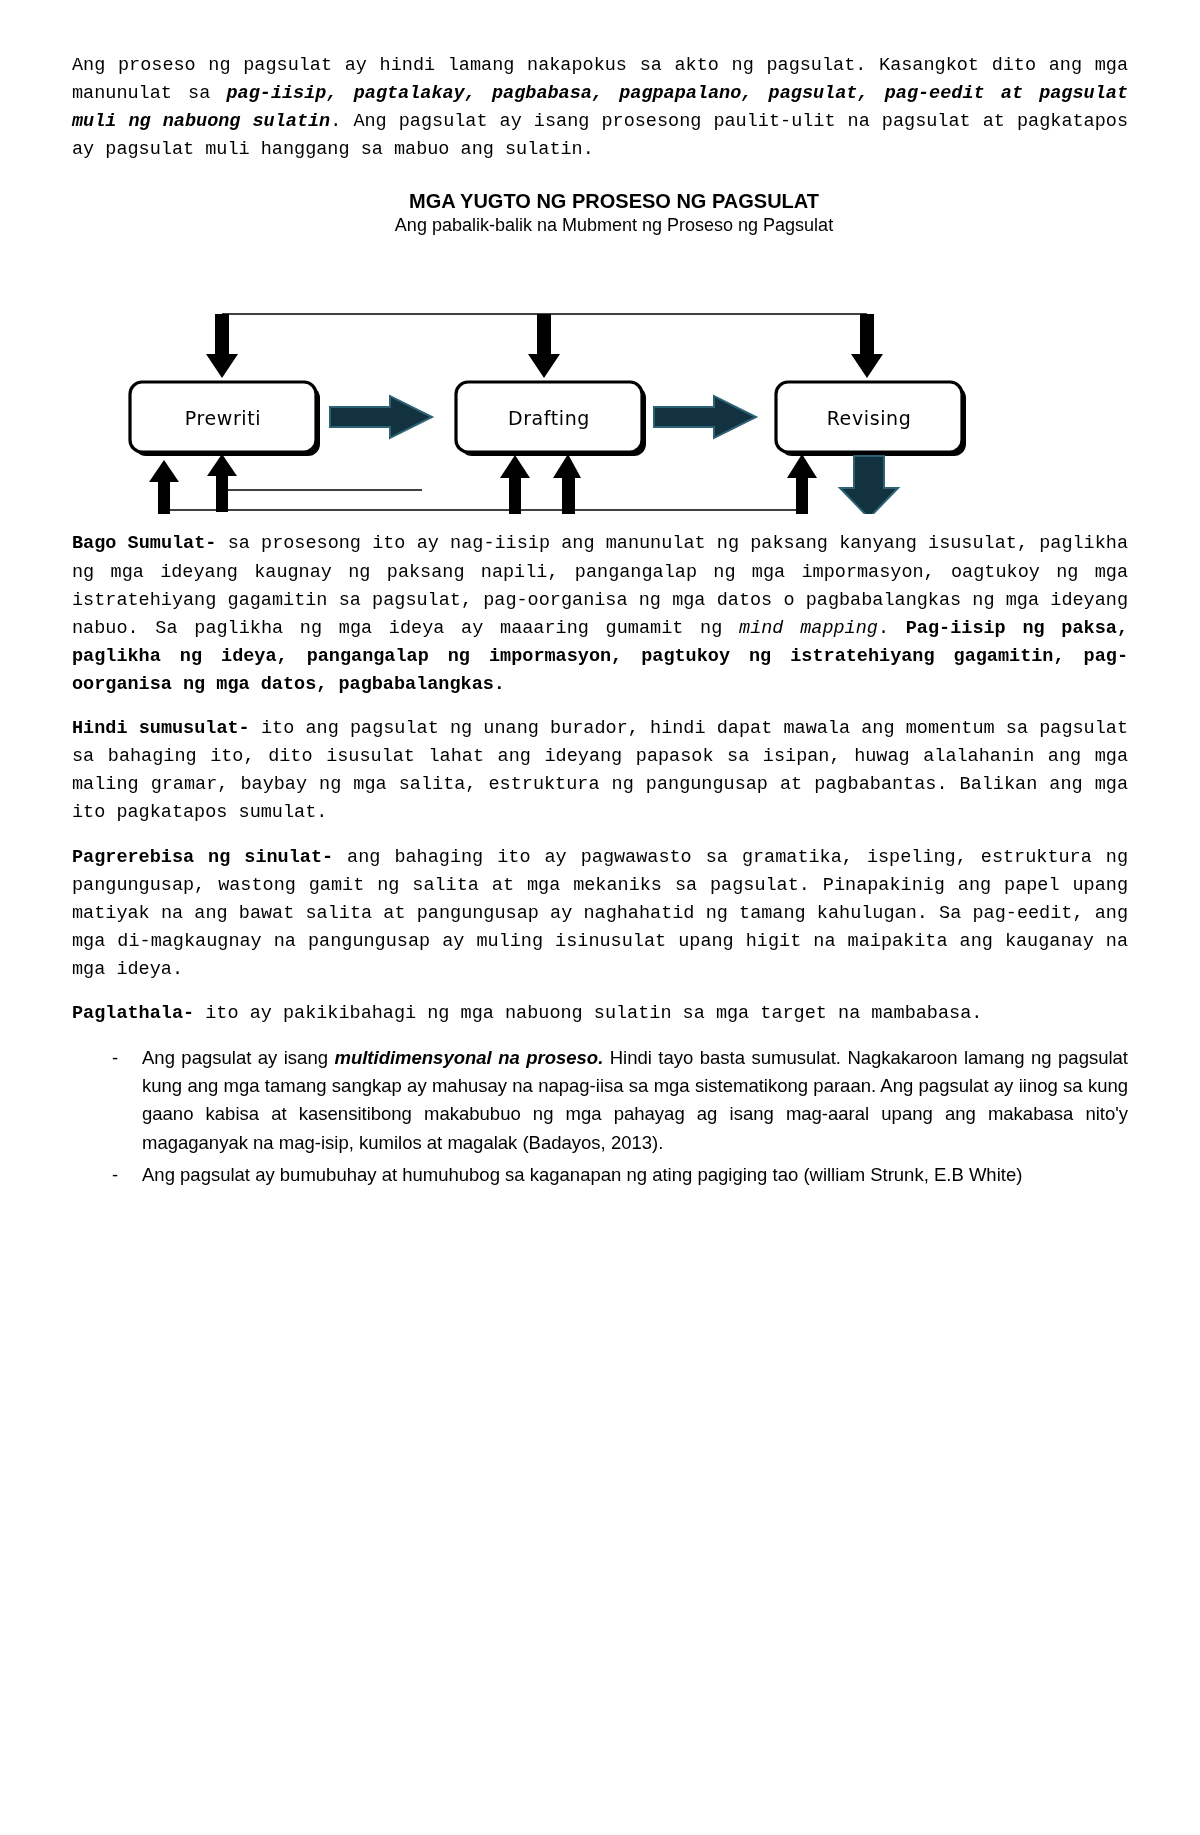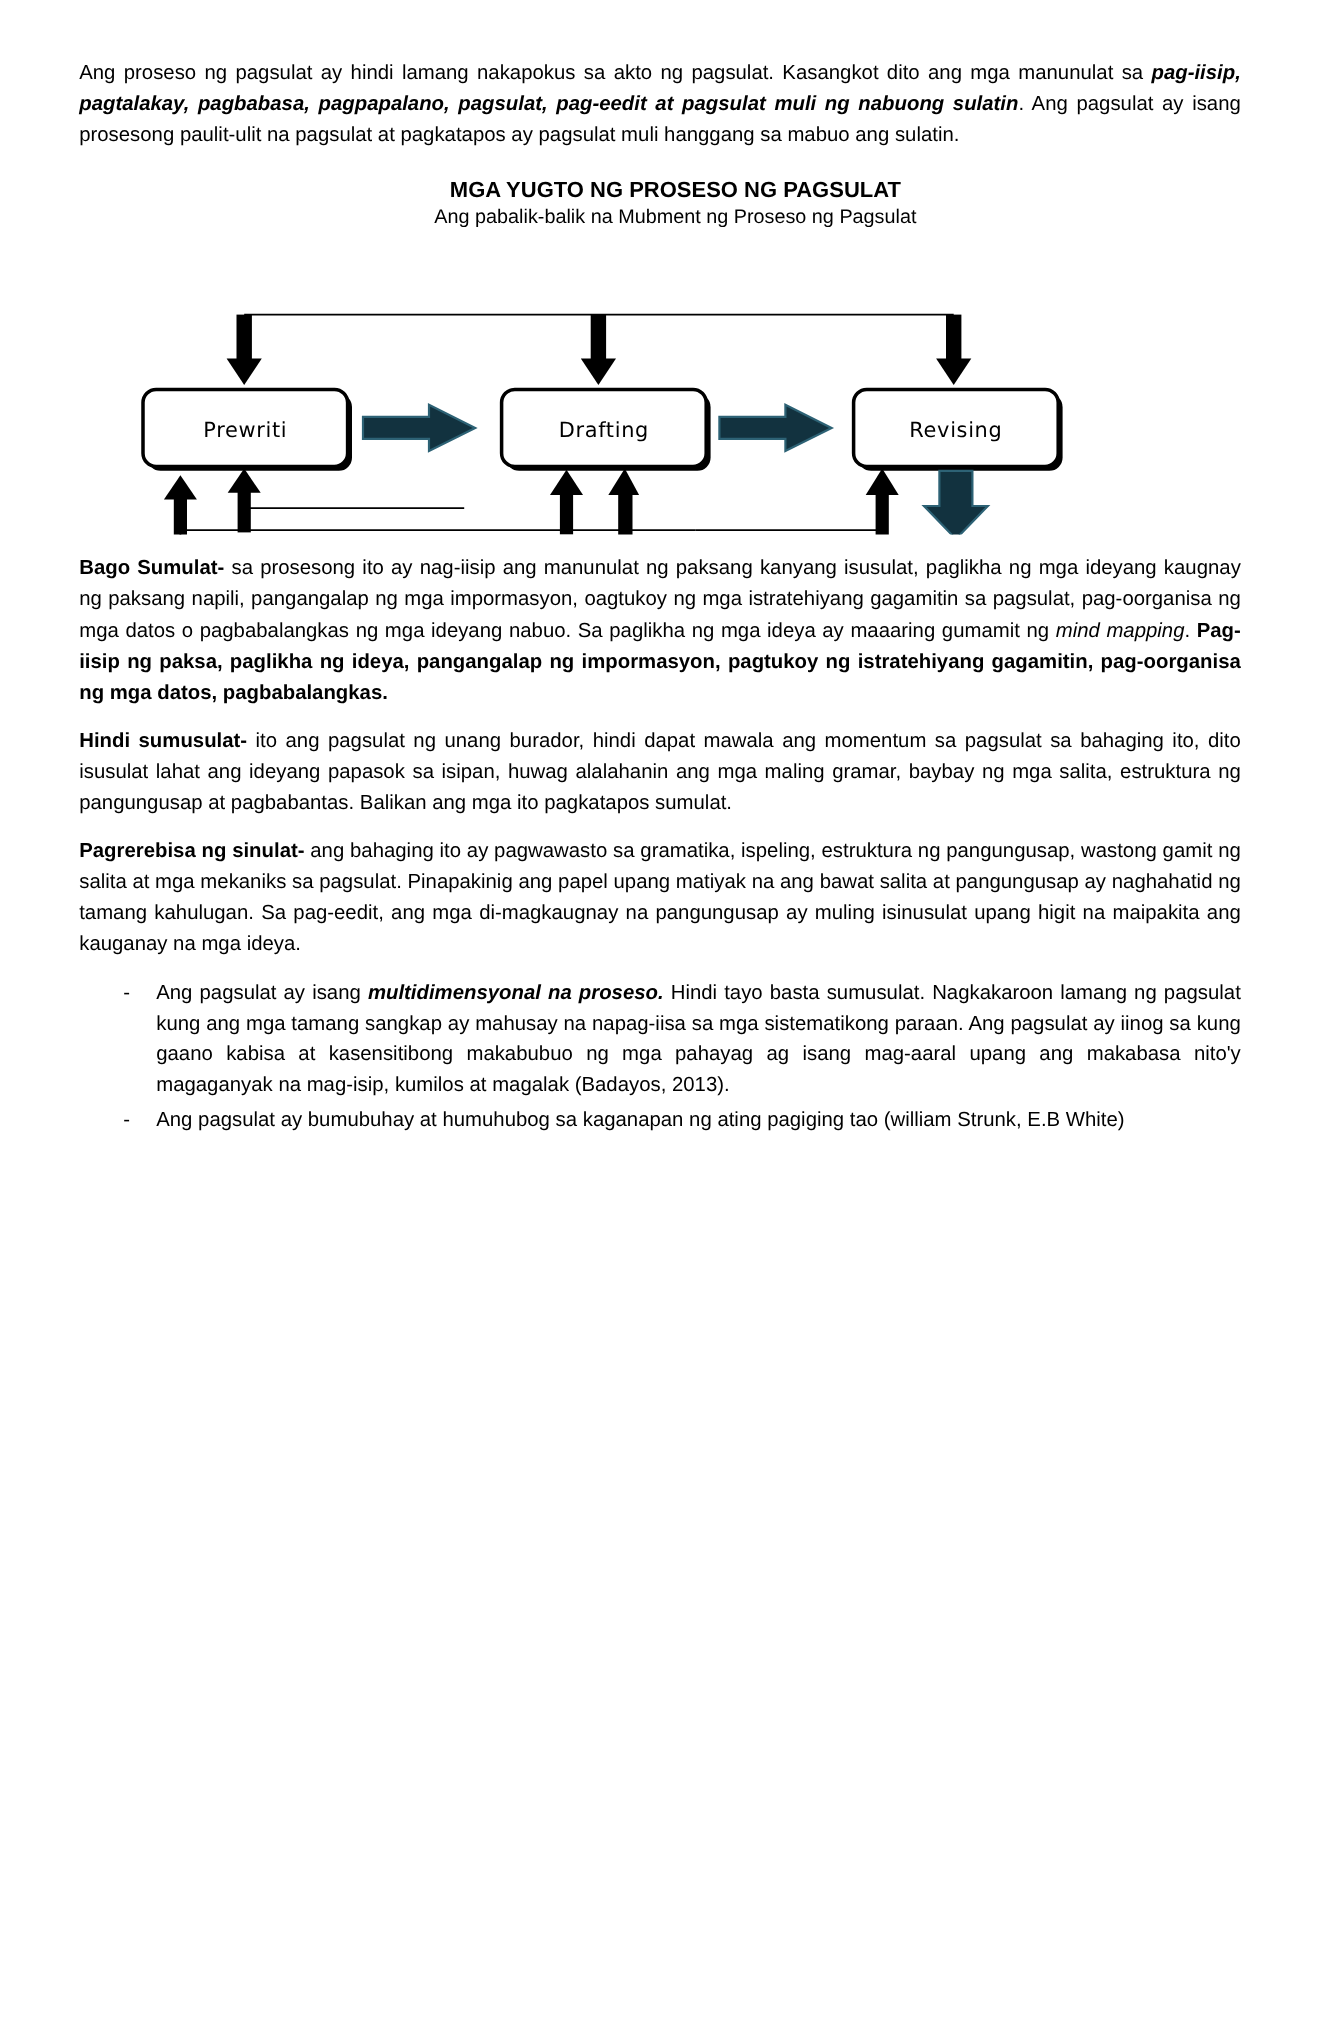--- a/index.html
+++ b/index.html
@@ -26,20 +26,21 @@
     font-weight: bold;
     font-size: 20.5px;
     letter-spacing: 0.2px;
     margin: 6px 0 22px 0;
   }
   p.body-par {
     font-size: 18.5px;
     line-height: 1.52;
     text-align: justify;
     margin: 0 0 16px 0;
+    font-family: Liberation Mono, monospace;
   }
   .b { font-weight: bold; }
   .bi { font-weight: bold; font-style: italic; }
   .i { font-style: italic; }
 
   ol.num-list {
     font-size: 18.5px;
     line-height: 1.56;
     margin: 8px 0 10px 0;
     padding-left: 148px;
@@ -217,20 +218,21 @@
     </div>
   </div>
 
   <p class="body-par"><span class="b">Bago Sumulat-</span><span> sa prosesong ito ay nag-iisip ang manunulat ng paksang kanyang isusulat, paglikha ng mga ideyang kaugnay ng paksang napili, pangangalap ng mga impormasyon, oagtukoy ng mga istratehiyang gagamitin sa pagsulat, pag-oorganisa ng mga datos o pagbabalangkas ng mga ideyang nabuo. Sa paglikha ng mga ideya ay maaaring gumamit ng </span><span class="i">mind mapping</span><span>. </span><span class="b">Pag-iisip ng paksa, paglikha ng ideya, pangangalap ng impormasyon, pagtukoy ng istratehiyang gagamitin, pag-oorganisa ng mga datos, pagbabalangkas.</span></p>
 
   <p class="body-par"><span class="b">Hindi sumusulat-</span><span> ito ang pagsulat ng unang burador, hindi dapat mawala ang momentum sa pagsulat sa bahaging ito, dito isusulat lahat ang ideyang papasok sa isipan, huwag alalahanin ang mga maling gramar, baybay ng mga salita, estruktura ng pangungusap at pagbabantas. Balikan ang mga ito pagkatapos sumulat.</span></p>
 
 
   <p class="body-par"><span class="b">Pagrerebisa ng sinulat-</span><span> ang bahaging ito ay pagwawasto sa gramatika, ispeling, estruktura ng pangungusap, wastong gamit ng salita at mga mekaniks sa pagsulat. Pinapakinig ang papel upang matiyak na ang bawat salita at pangungusap ay naghahatid ng tamang kahulugan. Sa pag-eedit, ang mga di-magkaugnay na pangungusap ay muling isinusulat upang higit na maipakita ang kauganay na mga ideya.</span></p>
 
+  <p class="body-par"><span class="b">Paglathala-</span><span> ito ay pakikibahagi ng mga nabuong sulatin sa mga target na mambabasa.</span></p>
 
 
   <ul class="dash-list">
     <li><span class="dash">-</span><span>Ang pagsulat ay isang </span><span class="bi">multidimensyonal na proseso.</span><span> Hindi tayo basta sumusulat. Nagkakaroon lamang ng pagsulat kung ang mga tamang sangkap ay mahusay na napag-iisa sa mga sistematikong paraan. Ang pagsulat ay iinog sa kung gaano kabisa at kasensitibong makabubuo ng mga pahayag ag isang mag-aaral upang ang makabasa nito'y magaganyak na mag-isip, kumilos at magalak (Badayos, 2013).</span></li>
     <li><span class="dash">-</span><span>Ang pagsulat ay bumubuhay at humuhubog sa kaganapan ng ating pagiging tao (william Strunk, E.B White)</span></li>
   </ul>
 
 </div>
 
 </body></html>

